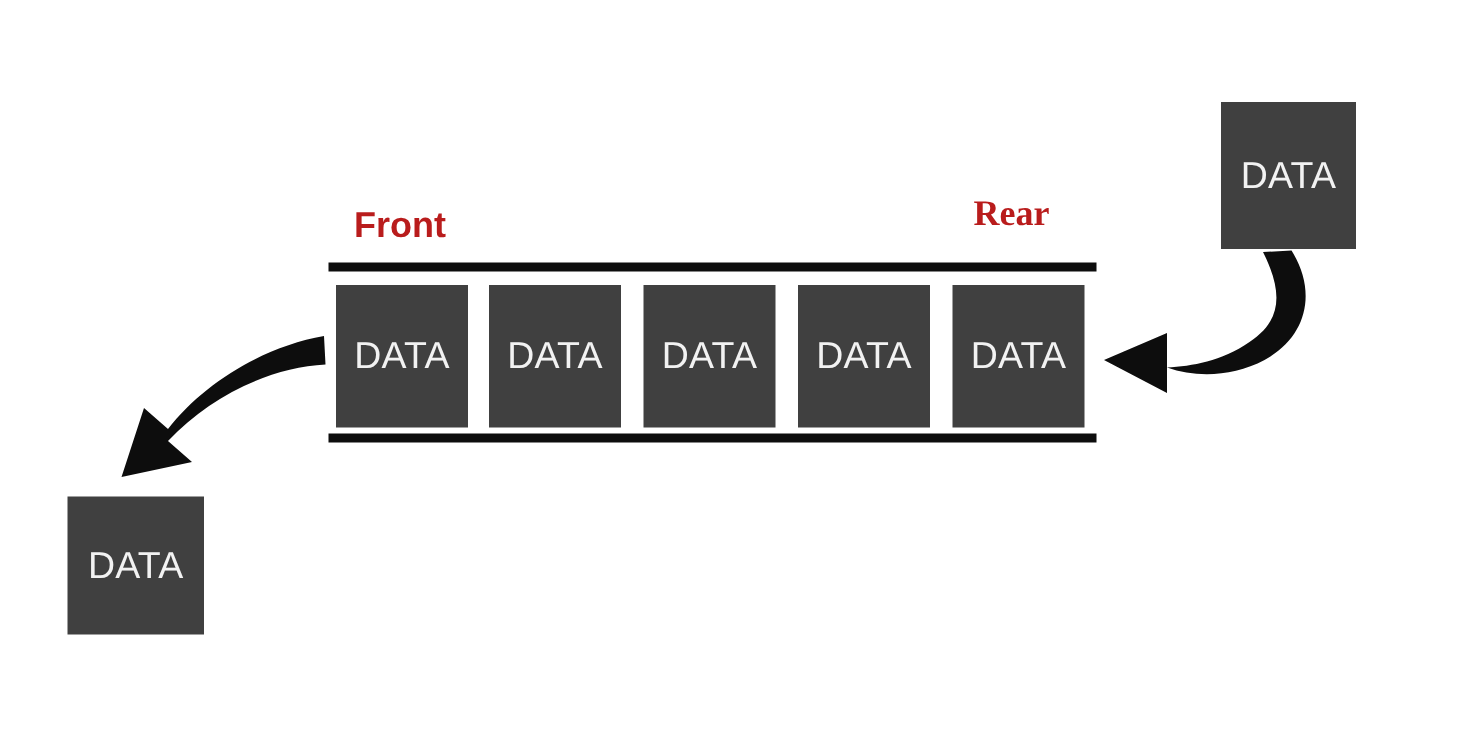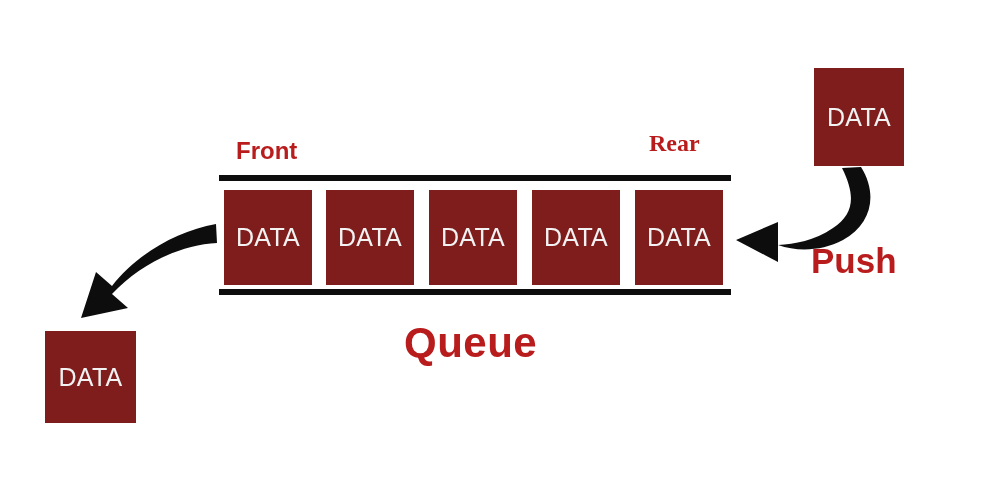--- a/index.html
+++ b/index.html
@@ -12,21 +12,21 @@
     width: 982px;
     height: 499px;
     background: #ffffff;
     overflow: hidden;
     font-family: "Liberation Sans", sans-serif;
   }
 
   
   .data-box {
     position: absolute;
-    background: #7f1d1d;
+    background: #404040;
     display: flex;
     align-items: center;
     justify-content: center;
   }
   .data-box .data-label {
     color: #f2f2f2;
     font-family: "Liberation Sans", sans-serif;
     font-weight: 400;
     letter-spacing: 0.2px;
     line-height: 1;
@@ -122,22 +122,20 @@
   <div class="data-box" id="incoming-box">
     <span class="data-label">DATA</span>
   </div>
 
   <div class="data-box" id="outgoing-box">
     <span class="data-label">DATA</span>
   </div>
 
   <div class="label" id="label-front">Front</div>
   <div class="label" id="label-rear">Rear</div>
-  <div class="label" id="label-queue">Queue</div>
-  <div class="label" id="label-push">Push</div>
 
   <svg id="arrow-layer" viewBox="0 0 982 499">
 
     <path fill="#0d0d0d" stroke="none" d="M 842,168
          C 856,196 854,214 833,228
          C 814,241 795,244 778,245
          L 778,222
          L 736,240
          L 778,262
          L 778,245

